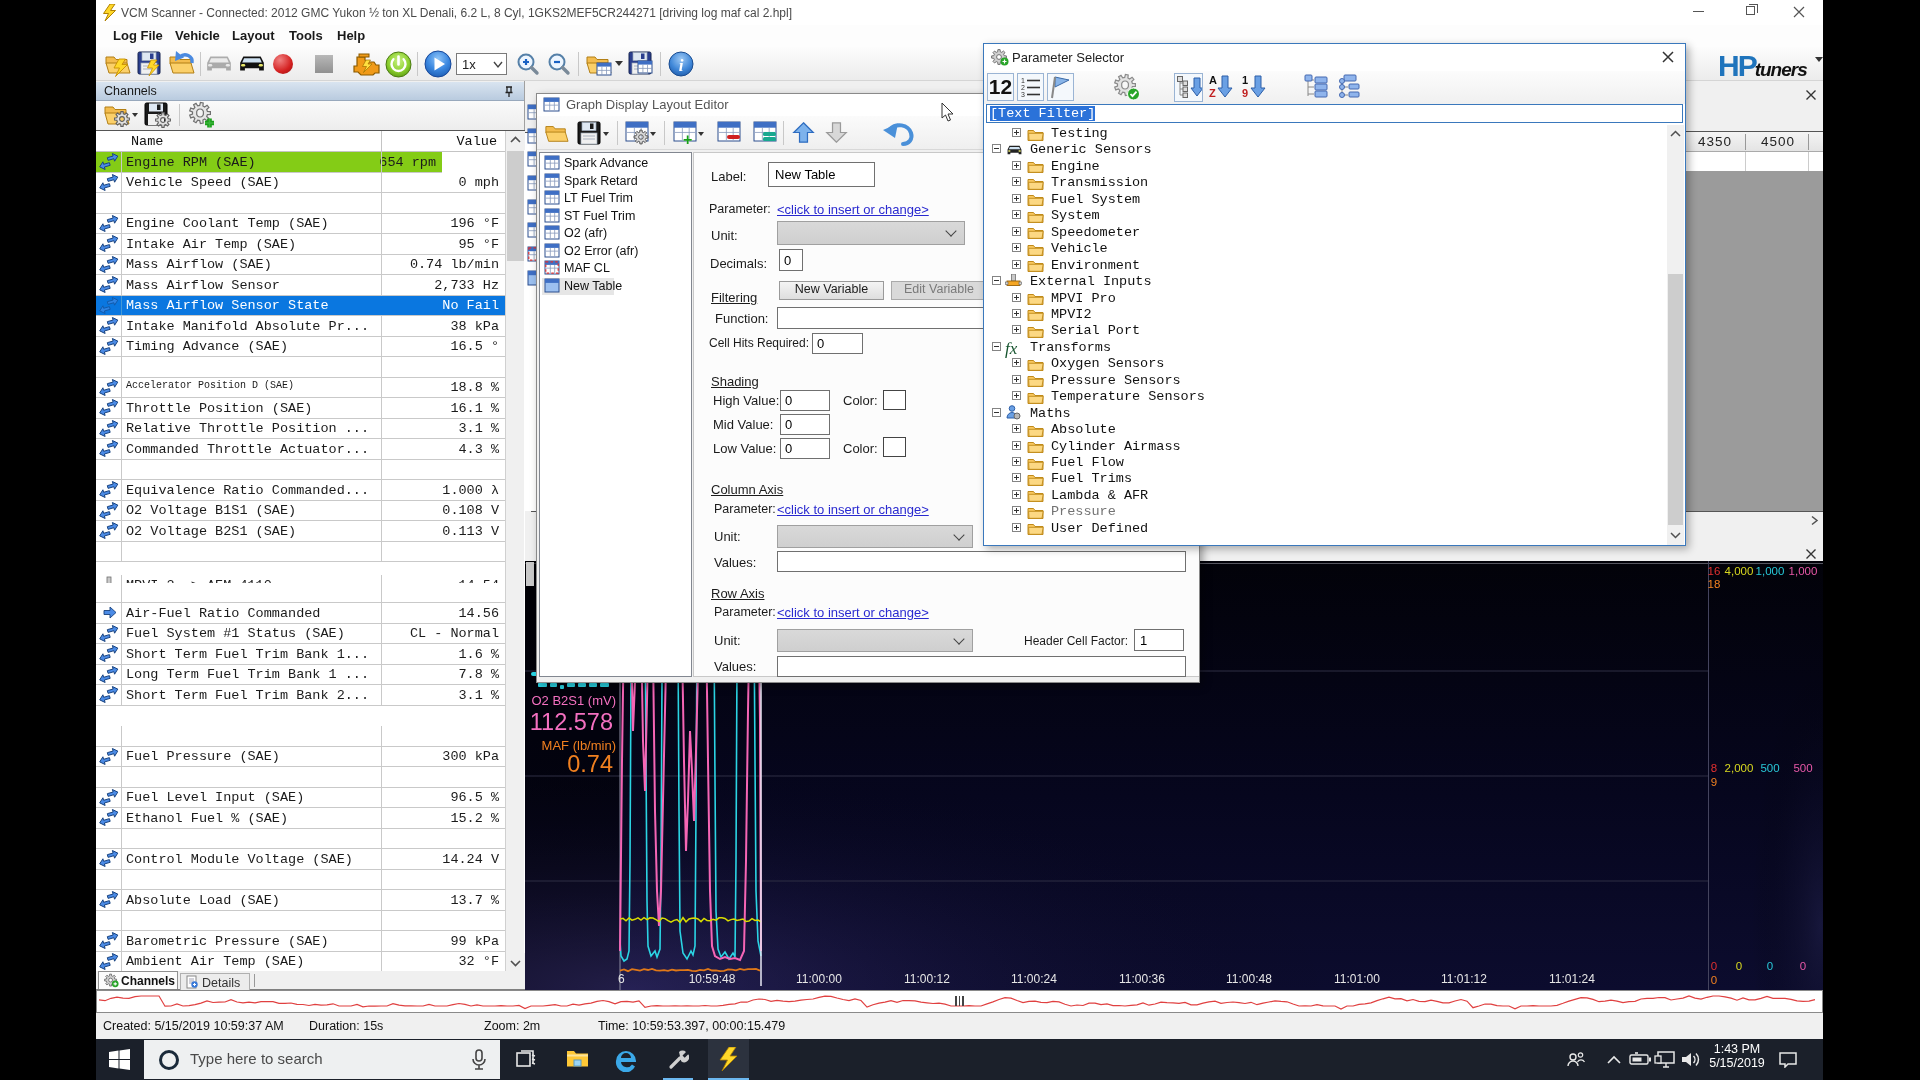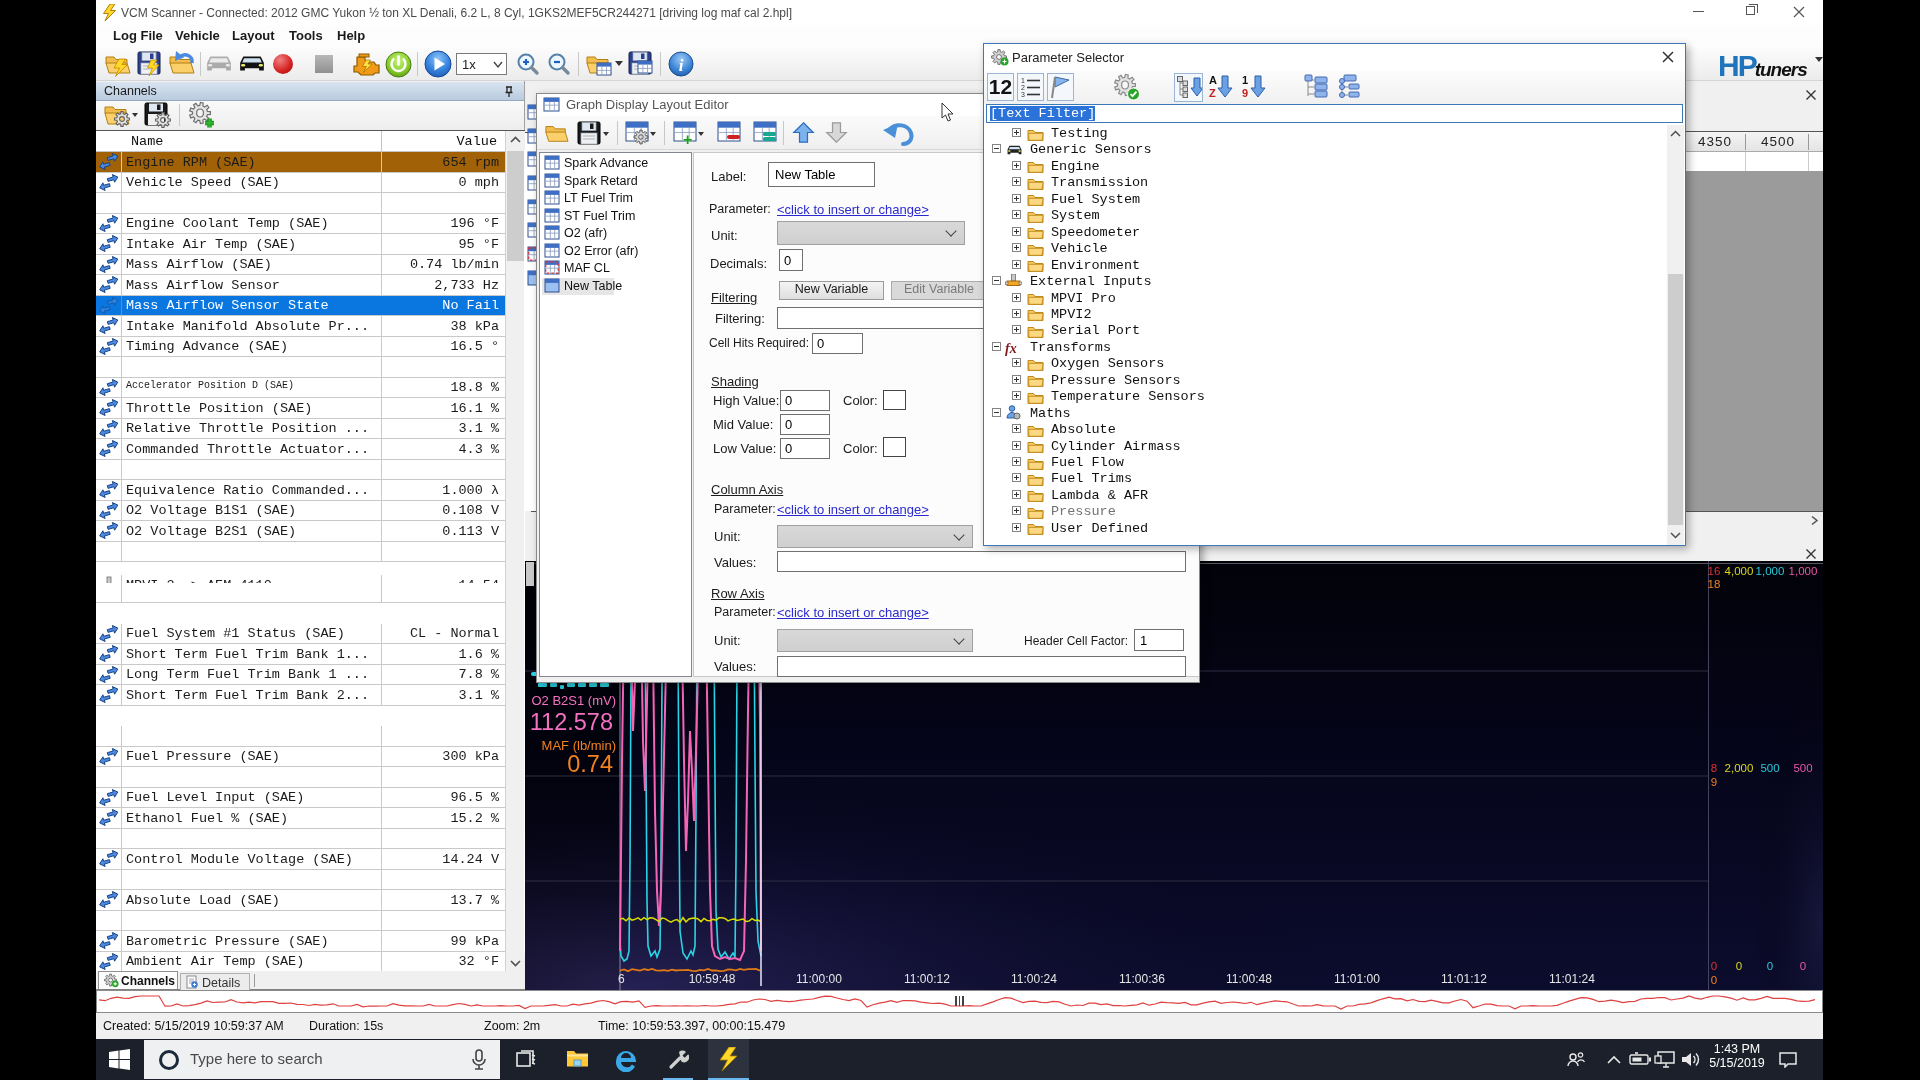--- a/index.html
+++ b/index.html
@@ -188,21 +188,21 @@
           </g>
         </svg></div>
     </div>
   </div>
 <div class="abs" style="left:96px;top:130px;width:429px;height:841px;background:#fff;border-top:1px solid #555;overflow:hidden">
     <div class="abs mono" style="left:0;top:0;width:409px;height:21px;background:#fff;border-bottom:1px solid #c4c4c4">
       <span style="position:absolute;left:35px;top:3px;font-size:13.5px;color:#111">Name</span>
       <span style="position:absolute;right:8px;top:3px;font-size:13.5px;color:#111">Value</span>
       <div style="position:absolute;left:285px;top:0;width:1px;height:21px;background:#c4c4c4"></div>
     </div>
-    <div class="abs" style="left:0;top:21.0px;width:409px;height:20.5px;background:#a16207;border-bottom:1px solid #c9c9c9">
+    <div class="abs" style="left:0;top:21.0px;width:346px;height:20.5px;background:#84cc16;border-bottom:1px solid #c9c9c9">
       <div class="abs" style="left:2px;top:1px"><svg width="22" height="17" viewBox="0 0 22 17" style="opacity:1.0">
           <g fill="#4b8be6" stroke="#17427e" stroke-width="0.9">
             <g transform="translate(9.5,0.5) rotate(-16 5.5 4)">
               <polygon points="0,2.6 6,2.6 6,0 10.5,4 6,8 6,5.4 0,5.4"></polygon>
             </g>
             <g transform="translate(1,8.5) rotate(-16 5.5 4)">
               <polygon points="11,2.6 5,2.6 5,0 0.5,4 5,8 5,5.4 11,5.4"></polygon>
             </g>
           </g>
         </svg></div>
@@ -472,20 +472,29 @@
           <rect x="4" y="9" width="14" height="4.5" fill="#f5a623" stroke="#9a6206" stroke-width="0.9"></rect>
           <rect x="2" y="10" width="3" height="2.5" fill="#d8d8d8" stroke="#6e6e6e" stroke-width="0.7"></rect>
           <rect x="17" y="10" width="3" height="2.5" fill="#d8d8d8" stroke="#6e6e6e" stroke-width="0.7"></rect>
         </svg></div>
       <span class="mono" style="position:absolute;left:30px;top:2.5px;font-size:13.5px;color:#1b1b1b;white-space:pre">MPVI.2 -&gt; AEM-4110</span>
       <span class="mono" style="position:absolute;right:6px;top:2.5px;font-size:13.5px;color:#1b1b1b">14.54</span>
       <div style="position:absolute;left:25px;top:0;width:1px;height:20.5px;background:#c9c9c9;opacity:1"></div>
       <div style="position:absolute;left:285px;top:0;width:1px;height:20.5px;background:#c9c9c9"></div>
     </div>
     <div class="abs" style="left:0;top:451.5px;width:409px;height:20.5px;background:#fff;border-bottom:1px solid #c9c9c9">
+      <div style="position:absolute;left:25px;top:0;width:1px;height:20.5px;background:#c9c9c9;opacity:1"></div>
+      <div style="position:absolute;left:285px;top:0;width:1px;height:20.5px;background:#c9c9c9"></div>
+    </div>
+    <div class="abs" style="left:0;top:472.0px;width:409px;height:20.5px;background:#fff;border-bottom:1px solid #c9c9c9">
+      <div class="abs" style="left:2px;top:1px"><svg width="22" height="17" viewBox="0 0 22 17">
+          <polygon points="6,6.5 12,6.5 12,3 18,8.5 12,14 12,10.5 6,10.5" fill="#4b8be6" stroke="#17427e" stroke-width="0.9"></polygon>
+        </svg></div>
+      <span class="mono" style="position:absolute;left:30px;top:2.5px;font-size:13.5px;color:#1b1b1b;white-space:pre">Air-Fuel Ratio Commanded</span>
+      <span class="mono" style="position:absolute;right:6px;top:2.5px;font-size:13.5px;color:#1b1b1b">14.56</span>
       <div style="position:absolute;left:25px;top:0;width:1px;height:20.5px;background:#c9c9c9;opacity:1"></div>
       <div style="position:absolute;left:285px;top:0;width:1px;height:20.5px;background:#c9c9c9"></div>
     </div>
     <div class="abs" style="left:0;top:492.5px;width:409px;height:20.5px;background:#fff;border-bottom:1px solid #c9c9c9">
       <div class="abs" style="left:2px;top:1px"><svg width="22" height="17" viewBox="0 0 22 17" style="opacity:1.0">
           <g fill="#4b8be6" stroke="#17427e" stroke-width="0.9">
             <g transform="translate(9.5,0.5) rotate(-16 5.5 4)">
               <polygon points="0,2.6 6,2.6 6,0 10.5,4 6,8 6,5.4 0,5.4"></polygon>
             </g>
             <g transform="translate(1,8.5) rotate(-16 5.5 4)">
@@ -1044,21 +1053,21 @@
       <div class="link" style="left:83px;top:49px">&lt;click to insert or change&gt;</div>
       <div class="lbl" style="left:17px;top:75px">Unit:</div>
       <div class="combo" style="left:83px;top:68px;width:188px;height:24px"></div>
       <div class="lbl" style="left:16px;top:103px">Decimals:</div>
       <div class="field" style="left:85px;top:96px;width:24px;height:22px">
         <span style="position:absolute;left:4px;top:3px;font-size:13px">0</span>
       </div>
       <div class="abs" style="left:85px;top:128px;width:105px;height:19px;background:linear-gradient(#f4f4f4,#dedede);border:1px solid #9a9a9a;text-align:center;font-size:12.5px;color:#1a1a1a;padding-top:-57px">New Variable</div>
       <div class="abs" style="left:197px;top:128px;width:96px;height:19px;background:#d9d9d9;border:1px solid #aaa;text-align:center;font-size:12.5px;color:#7a7a7a;padding-top:-57px">Edit Variable</div>
       <div class="hdr" style="left:17px;top:137px">Filtering</div>
-      <div class="lbl" style="left:21px;top:158px">Filtering:</div>
+      <div class="lbl" style="left:21px;top:158px">Function:</div>
       <div class="field" style="left:83px;top:154px;width:409px;height:22px"></div>
       <div class="lbl" style="left:15px;top:183px;font-size:12px">Cell Hits Required:</div>
       <div class="field" style="left:118px;top:180px;width:51px;height:21px">
         <span style="position:absolute;left:4px;top:2px;font-size:13px">0</span>
       </div>
       <div class="hdr" style="left:17px;top:221px">Shading</div>
       <div class="lbl" style="left:19px;top:240px">High Value:</div>
       <div class="field" style="left:86px;top:237px;width:50px;height:21px">
         <span style="position:absolute;left:4px;top:2px;font-size:13px">0</span>
       </div>
@@ -1302,21 +1311,21 @@
       </svg>
       <div class="abs" style="left:42px;top:198.9px"><svg width="17" height="13" viewBox="0 0 17 13">
           <path d="M1,2.5 h5.5 l1.5,2 h8 v8 h-15 z" fill="#f9c860" stroke="#c08a1a" stroke-width="1"></path>
           <path d="M1.6,5.3 h14.6 l-1.2,7 h-13 z" fill="#fcd883" stroke="#c08a1a" stroke-width="0.9"></path>
         </svg></div>
       <div class="abs mono" style="left:66px;top:198.4px;font-size:13.5px;color:#111;white-space:pre">Serial Port</div>
       <svg class="abs" style="left:7px;top:216.85000000000002px" width="9" height="9" viewBox="0 0 9 9">
         <rect x="0.5" y="0.5" width="8" height="8" fill="#fff" stroke="#848484"></rect>
         <path d="M2,4.5 h5" stroke="#333" stroke-width="1"></path>
       </svg>
-      <div class="abs" style="left:20px;top:214.4px"><span style="font-family:Liberation Serif;font-style:italic;font-weight:bold;font-size:14px;color:#7f1d1d">fx</span></div>
+      <div class="abs" style="left:20px;top:214.4px"><span style="font-family:Liberation Serif;font-style:italic;font-weight:normal;font-size:17px;color:#14532d">fx</span></div>
       <div class="abs mono" style="left:45px;top:214.9px;font-size:13.5px;color:#111;white-space:pre">Transforms</div>
       <svg class="abs" style="left:27px;top:233.29999999999995px" width="9" height="9" viewBox="0 0 9 9">
         <rect x="0.5" y="0.5" width="8" height="8" fill="#fff" stroke="#848484"></rect>
         <path d="M2,4.5 h5 M4.5,2 v5" stroke="#333" stroke-width="1"></path>
       </svg>
       <div class="abs" style="left:42px;top:231.8px"><svg width="17" height="13" viewBox="0 0 17 13">
           <path d="M1,2.5 h5.5 l1.5,2 h8 v8 h-15 z" fill="#f9c860" stroke="#c08a1a" stroke-width="1"></path>
           <path d="M1.6,5.3 h14.6 l-1.2,7 h-13 z" fill="#fcd883" stroke="#c08a1a" stroke-width="0.9"></path>
         </svg></div>
       <div class="abs mono" style="left:66px;top:231.3px;font-size:13.5px;color:#111;white-space:pre">Oxygen Sensors</div>

